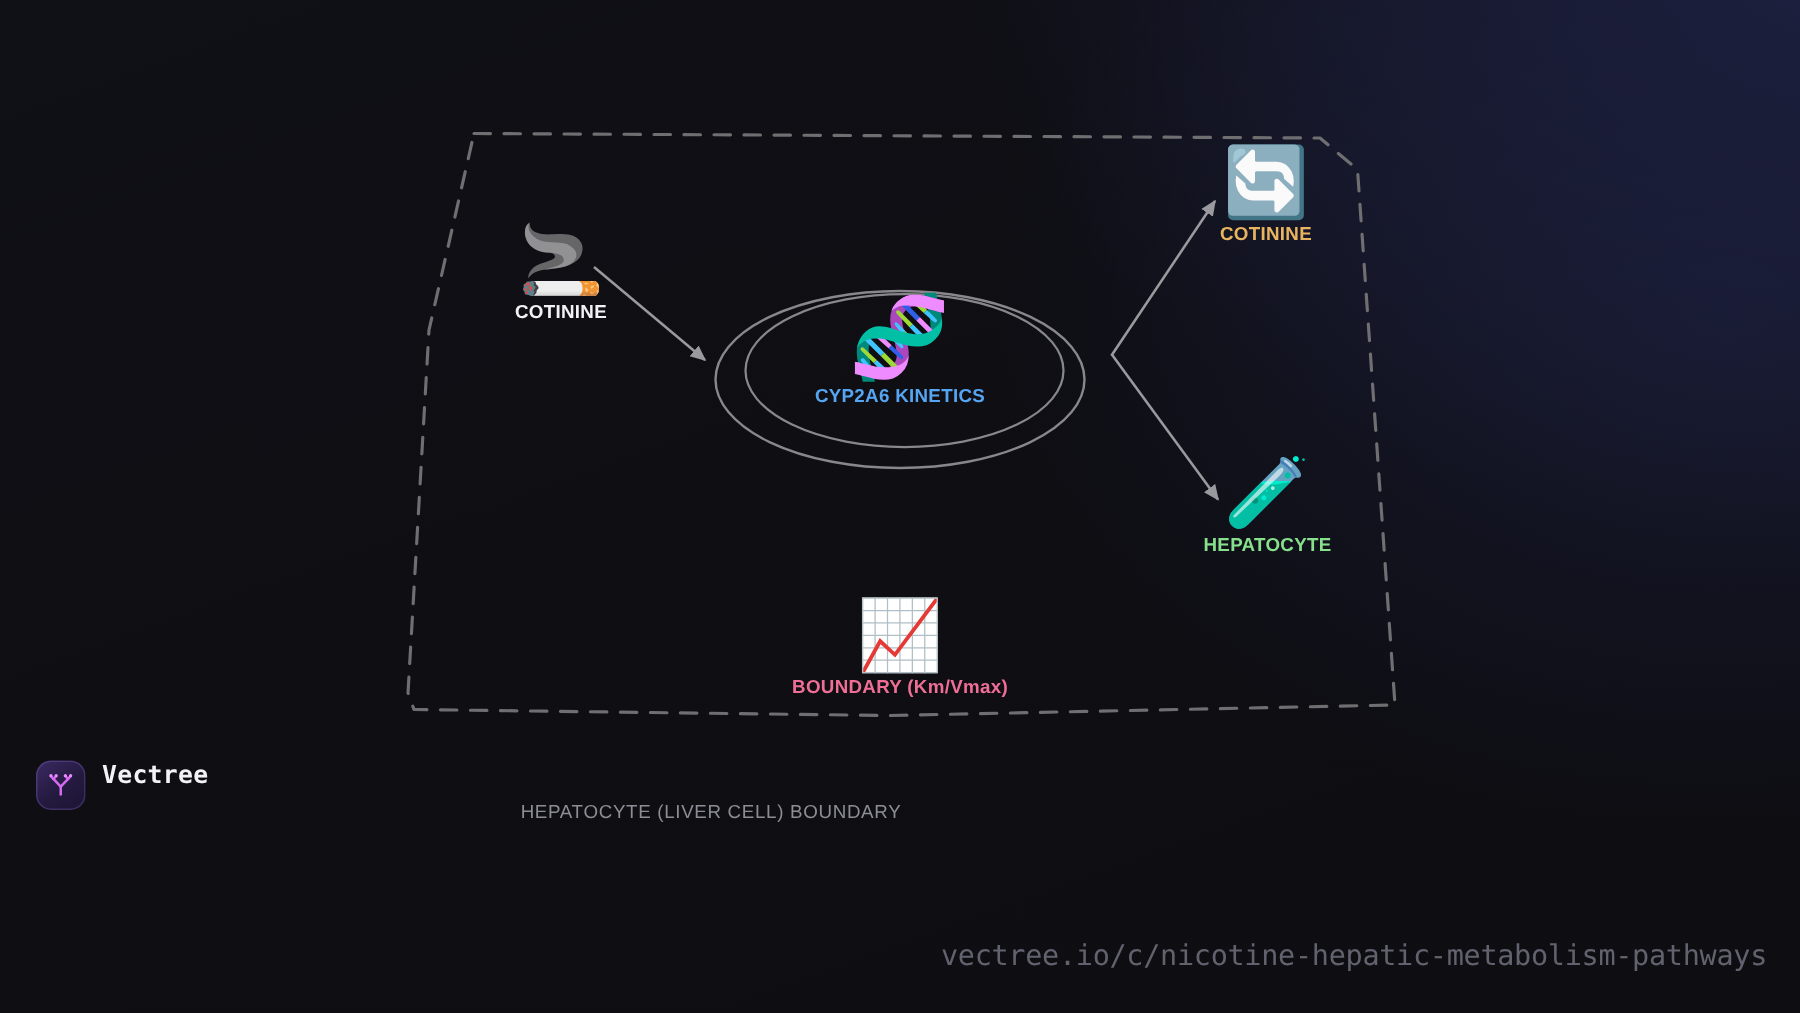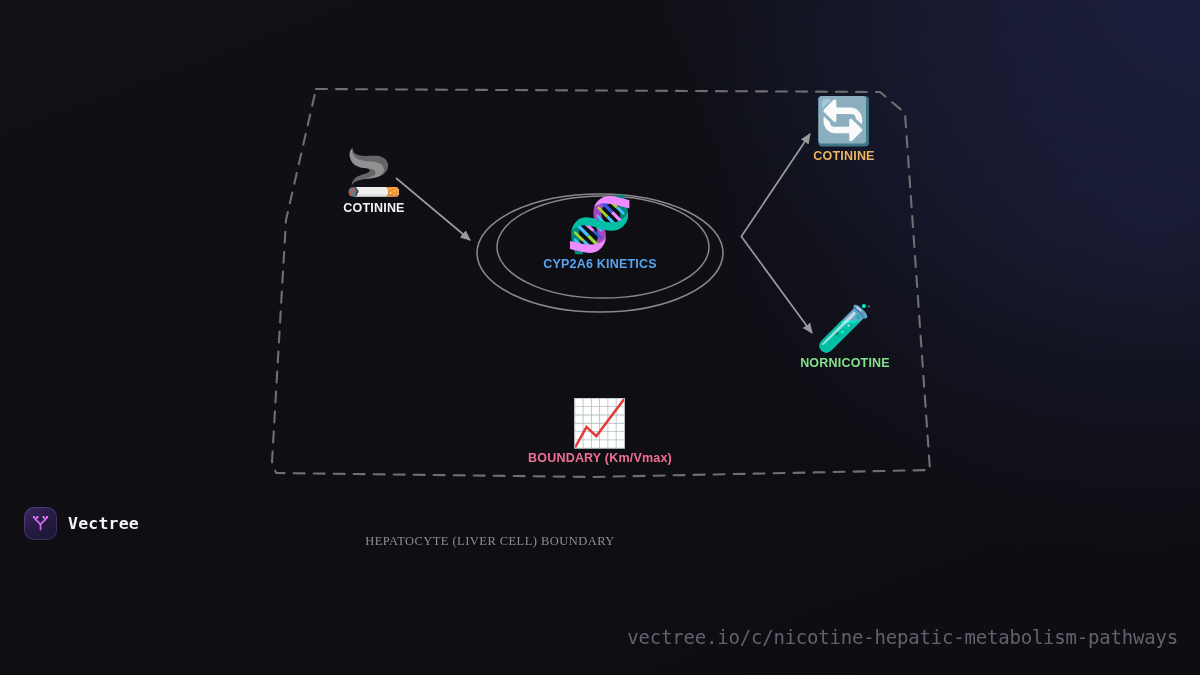--- a/index.html
+++ b/index.html
@@ -53,21 +53,21 @@
     position: absolute;
     left: 0; bottom: 0;
     width: 1200px;
     height: 180px;
   }
   #brand {
     position: absolute;
     left: 24px;
     top: 12px;
     display: flex;
-    align-items: center;
+    align-items: flex-start;
     gap: 11px;
   }
   #logo-tile {
     width: 33px; height: 33px;
     border-radius: 10px;
     background: linear-gradient(145deg, #3b2a63 0%, #241a3f 55%, #1b1533 100%);
     box-shadow: inset 0 0 0 1px rgba(150,110,220,0.28);
     display: flex; align-items: center; justify-content: center;
   }
   #brand-name {
@@ -94,28 +94,27 @@
     position: absolute;
     right: 22px;
     bottom: 27px;
     color: #62626e;
     font-family: "DejaVu Sans Mono", "Liberation Mono", monospace;
     font-size: 19px;
     letter-spacing: -0.2px;
   }
   #boundary-caption {
     position: absolute;
-    left: 16px;
+    left: 0;
     top: 534px;
     width: 948px;
     text-align: center;
     color: #8d8d96;
     font-size: 12.5px;
     letter-spacing: 0.45px;
-    font-family: Liberation Serif, serif;
   }
 </style>
 </head>
 <body>
 
 <div id="stage">
 
   <svg id="diagram" viewBox="0 0 1200 675" xmlns="http://www.w3.org/2000/svg">
 
     <defs>
@@ -146,21 +145,21 @@
     <span class="nlabel" style="color:#56a5f2;">CYP2A6 KINETICS</span>
   </div>
 
   <div class="node" style="left:844px; top:98px;">
     <span class="glyph" style="font-size:46px;">🔄</span>
     <span class="nlabel" style="color:#e8b45f;">COTININE</span>
   </div>
 
   <div class="node" style="left:845px; top:305px;">
     <span class="glyph" style="font-size:46px;">🧪</span>
-    <span class="nlabel" style="color:#86e08c;">NORNICOTINE</span>
+    <span class="nlabel" style="color:#86e08c;">HEPATOCYTE</span>
   </div>
 
   <div class="node" style="left:600px; top:400px; width:200px; margin-left:-100px;">
     <span class="glyph" style="font-size:46px;">📈</span>
     <span class="nlabel" style="color:#ef6e96;">BOUNDARY (Km/Vmax)</span>
   </div>
 
   <div id="boundary-caption">HEPATOCYTE (LIVER CELL) BOUNDARY</div>
 
   <div id="footer">

